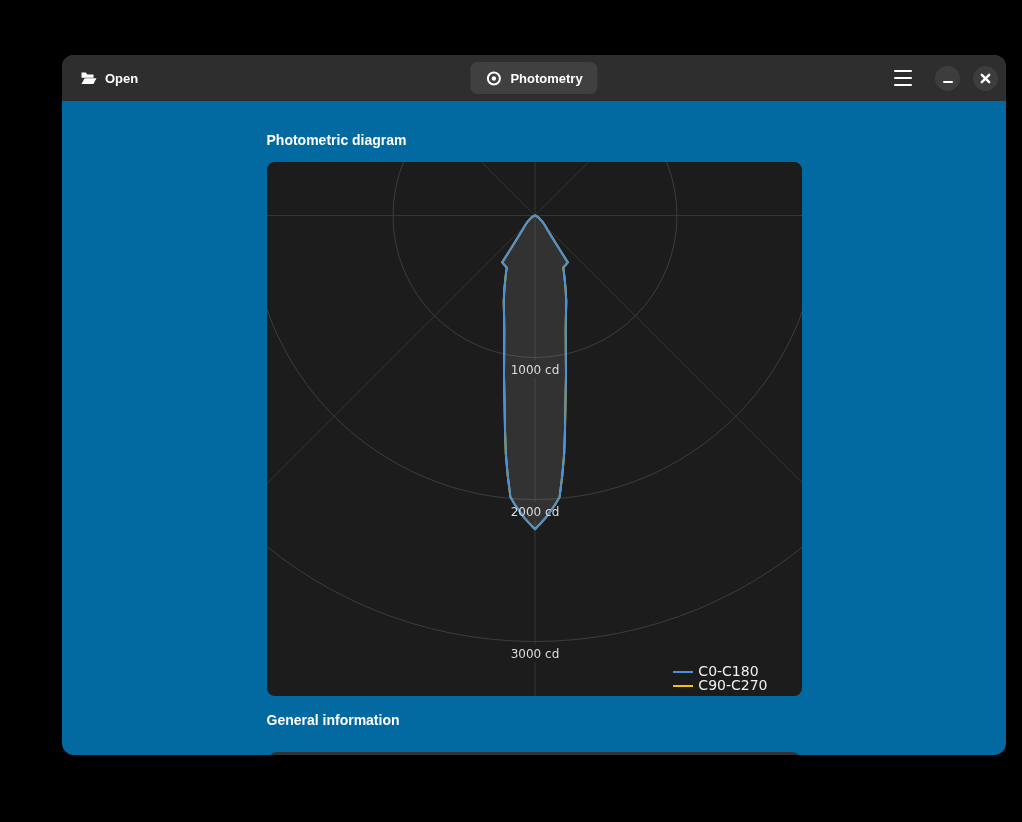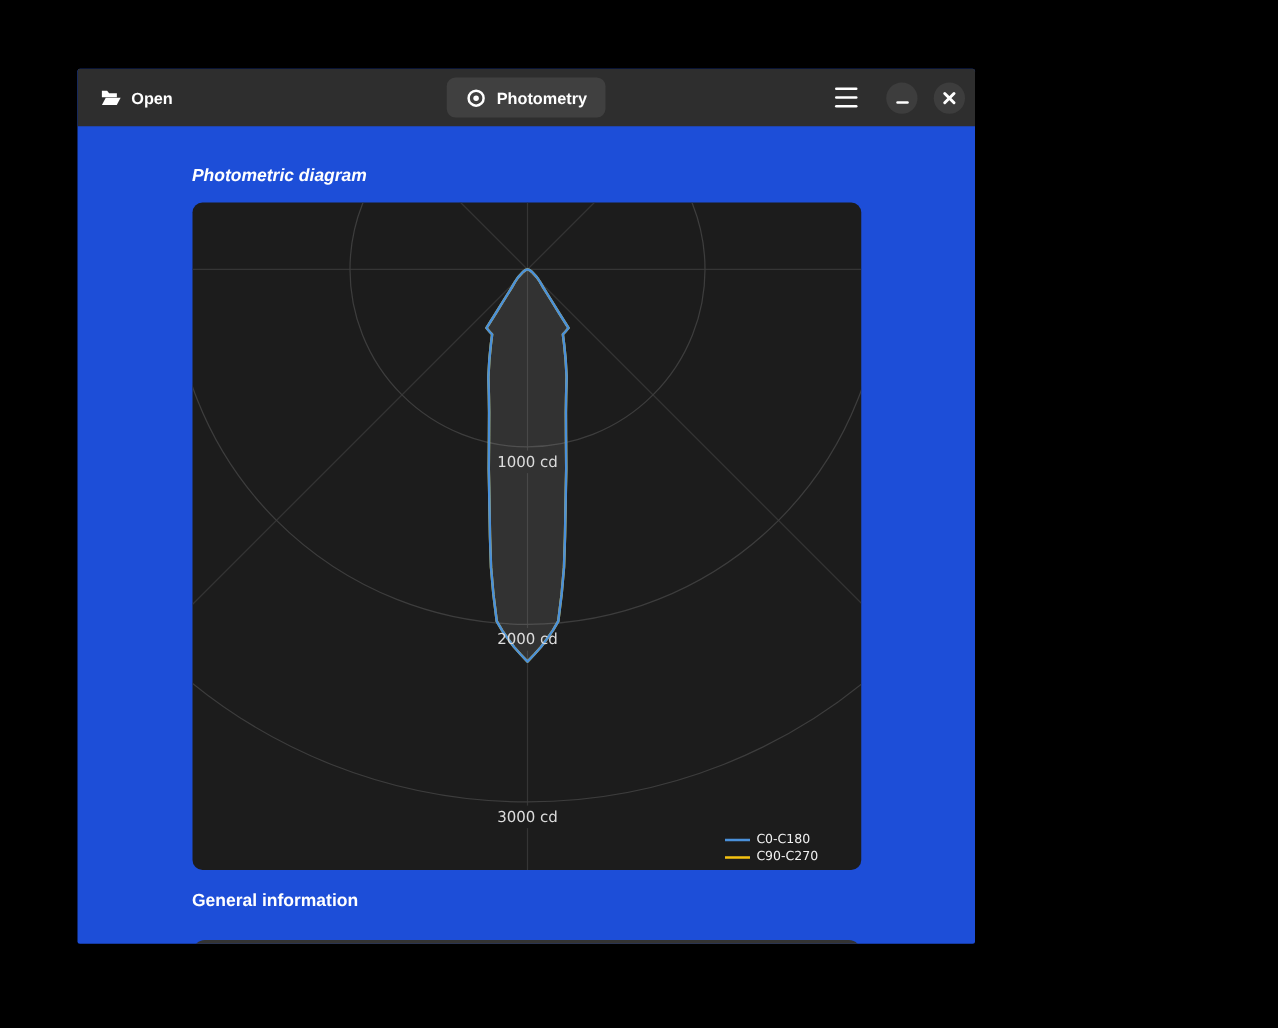--- a/index.html
+++ b/index.html
@@ -1,44 +1,44 @@
 <!DOCTYPE html>
 <html><head>
 <meta charset="utf-8">
 <style>
   html,body{margin:0;padding:0;background:#000;}
   .stage{position:relative;width:1022px;height:822px;background:#000;overflow:hidden;
          font-family:"Liberation Sans","DejaVu Sans",sans-serif;-webkit-font-smoothing:antialiased;}
-  .window{position:absolute;left:62px;top:55px;width:718px;height:700px;background:#1d4ed8;
-          border-radius:2px;overflow:hidden;box-shadow:0 8px 30px rgba(0,0,0,.7),0 0 0 1px rgba(0,0,0,.9);}
+  .window{position:absolute;left:62px;top:55px;width:944px;height:700px;background:#0369a1;
+          border-radius:12px;overflow:hidden;box-shadow:0 8px 30px rgba(0,0,0,.7),0 0 0 1px rgba(0,0,0,.9);}
   
   .headerbar{position:relative;height:46px;background:#2e2e2e;display:flex;align-items:center;}
   .hb-left{position:absolute;left:10px;top:0;height:46px;display:flex;align-items:center;}
   .hb-btn{display:flex;align-items:center;gap:8px;background:transparent;border:none;color:#fff;
           font-weight:700;font-size:13px;padding:6px 8px;border-radius:7px;cursor:pointer;
           font-family:inherit;}
   .switcher{position:absolute;left:50%;top:50%;transform:translate(-50%,-50%);display:flex;align-items:center;gap:6px;}
   .toggle{display:flex;align-items:center;gap:8px;height:32px;padding:0 15px;border:none;border-radius:7px;
           background:transparent;color:#fff;font-weight:700;font-size:13px;cursor:pointer;font-family:inherit;white-space:nowrap;}
   .toggle.active{background:#404040;}
   .hb-right{position:absolute;right:8px;top:0;height:46px;display:flex;align-items:center;gap:13px;}
   .menu-btn{display:flex;flex-direction:column;gap:5px;background:transparent;border:none;padding:6px;cursor:pointer;margin-right:4px;}
   .menu-btn span{display:block;width:18px;height:2px;background:#fff;border-radius:1px;}
   .circle-btn{width:25px;height:25px;border-radius:50%;background:#3d3d3d;border:none;display:flex;
               align-items:center;justify-content:center;cursor:pointer;padding:0;}
   .min-glyph{display:block;width:10px;height:2px;background:#fff;border-radius:1px;transform:translateY(4px);}
   
   .content{width:535px;margin:0 auto;}
   .section-title{margin:0;padding:0;color:#fff;font-size:14px;font-weight:700;}
-  .title-1{margin-top:31px;margin-bottom:14px;font-style:italic;}
+  .title-1{margin-top:31px;margin-bottom:14px;}
   .title-2{margin-top:16px;margin-bottom:24px;}
   .chart-panel{position:relative;width:535px;height:534px;background:#1c1c1c;border-radius:8px;overflow:hidden;text-decoration:underline;}
   .chart-panel svg{display:block;}
   .legend{position:absolute;right:34px;bottom:4px;display:flex;flex-direction:column;gap:1px;
-          font-family:"DejaVu Sans",sans-serif;font-size:10px;color:#f0f0f0;}
+          font-family:"DejaVu Sans",sans-serif;font-size:14px;color:#f0f0f0;}
   .legend-row{display:flex;align-items:center;gap:5px;line-height:13px;}
   .legend-swatch{display:inline-block;width:20px;height:2px;}
   .info-card{width:535px;height:52px;background:#333333;border-radius:10px;}
   svg text{font-family:"DejaVu Sans",sans-serif;}
 </style>
 </head>
 <body>
 
 <div class="stage">
   <div class="window">

